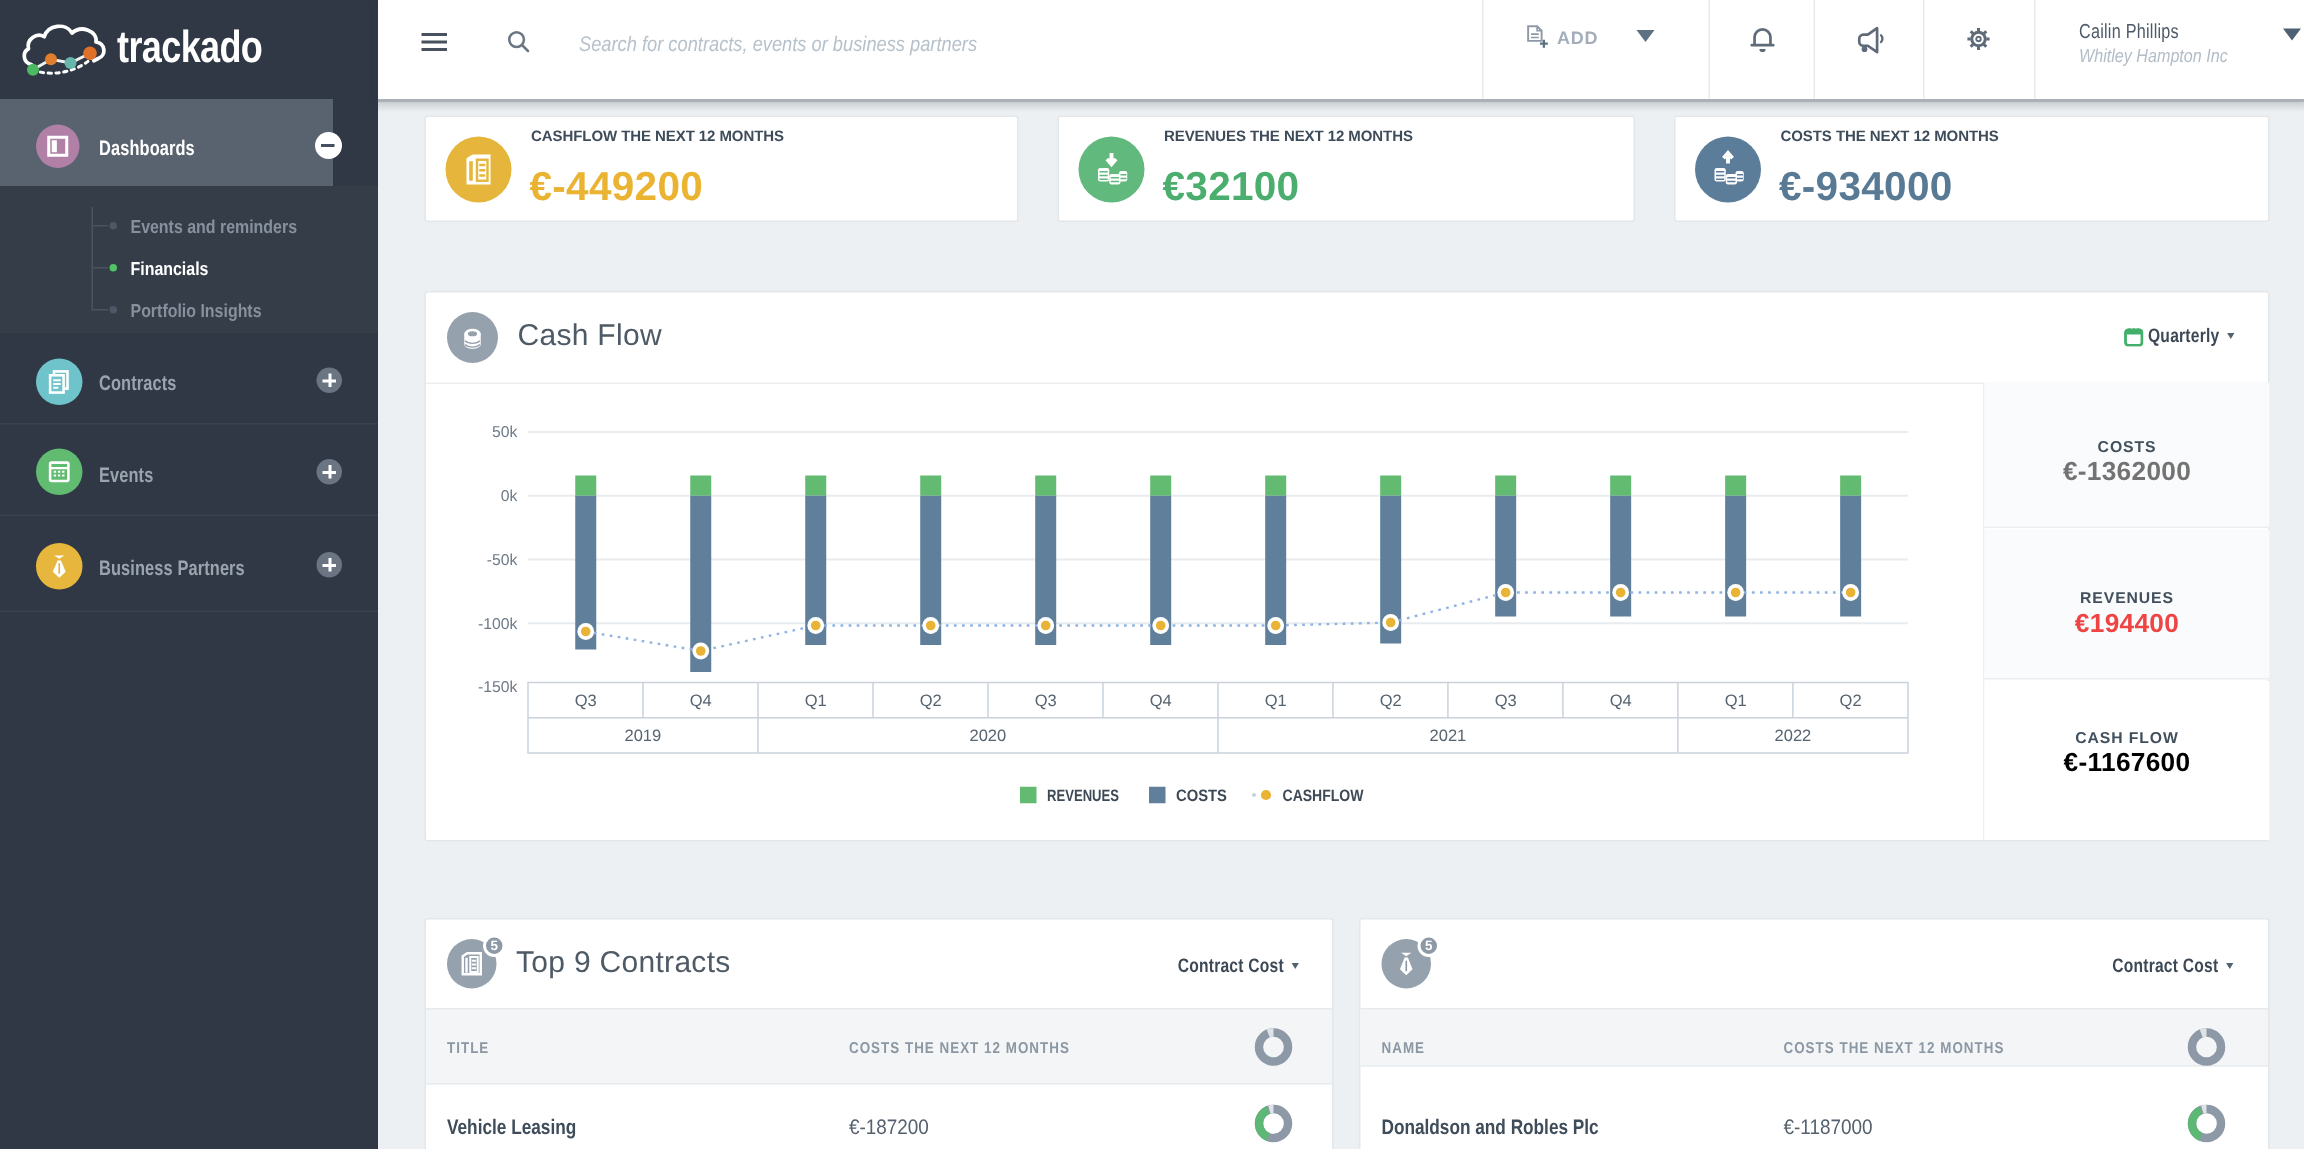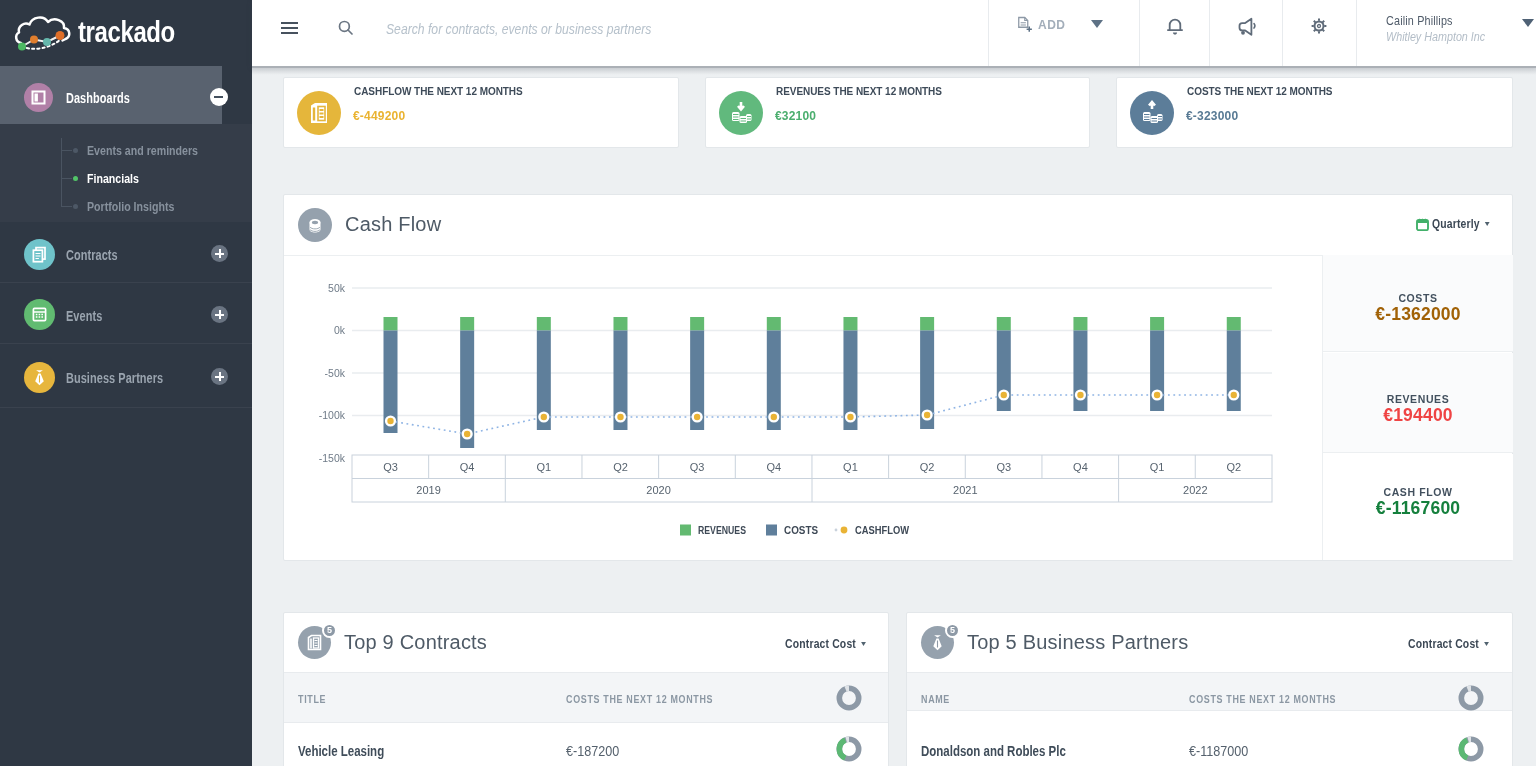--- a/index.html
+++ b/index.html
@@ -32,21 +32,21 @@
 #hamb div{height:2.4px;background:#47525e;margin-bottom:2.4px}
 #search-ph{left:134px;top:21px;font-size:14px;font-style:italic;color:#b6c1cb;transform:scaleX(.87);transform-origin:0 0;white-space:nowrap}
 #addtxt{left:786px;top:18px;font-size:12px;font-weight:bold;color:#a3aeba;letter-spacing:.5px}
 #user1{left:1134px;top:13px;font-size:13.5px;color:#4e5a68;letter-spacing:.2px;transform:scaleX(.8);transform-origin:0 0;white-space:nowrap}
 #user2{left:1134px;top:30px;font-size:12.5px;font-style:italic;color:#b3bdc7;transform:scaleX(.86);transform-origin:0 0;white-space:nowrap}
 
 #topshadow{left:252px;top:68px;width:1284px;height:7px;background:linear-gradient(#c3c7cc,rgba(237,240,242,0));opacity:.6}
 .card{position:absolute;top:77px;height:71px;background:#fff;border:1px solid #e3e7ea;border-radius:2px}
 .card .ic{position:absolute;left:13px;top:13px;width:44px;height:44px;border-radius:50%}
 .card .clbl{position:absolute;left:70px;top:8px;font-size:10px;font-weight:bold;color:#3e4b59;letter-spacing:-.05px}
-.card .cval{position:absolute;left:69px;top:31px;font-size:12px;font-weight:bold;letter-spacing:.2px}
+.card .cval{position:absolute;left:69px;top:31px;font-size:27px;font-weight:bold;letter-spacing:.2px}
 .panel{position:absolute;background:#fff;border:1px solid #e3e7ea;border-radius:2px}
 .ptitle{position:absolute;font-size:20px;color:#4e5a66;letter-spacing:.2px}
 .gcirc{position:absolute;border-radius:50%;background:#95a1ad}
 .badge5{position:absolute;width:15px;height:15px;border-radius:50%;background:#8d99a6;border:2px solid #fff;color:#fff;font-size:9px;font-weight:bold;text-align:center;line-height:11px}
 .hdrright{position:absolute;font-size:13px;font-weight:bold;color:#3c4855;letter-spacing:.2px;white-space:nowrap}
 .sxl{transform:scaleX(.8);transform-origin:0 50%}
 .sxr{transform:scaleX(.8);transform-origin:100% 50%}
 .caret{display:inline-block;width:0;height:0;border-left:3.8px solid transparent;border-right:3.8px solid transparent;border-top:4.8px solid #51626f;vertical-align:middle;margin-left:6px;margin-bottom:1px}
 .thead{position:absolute;background:#f3f5f7;border-bottom:1px solid #e8ebee;border-top:1px solid #e8ebee}
 .thlbl{position:absolute;font-size:10.5px;font-weight:bold;color:#8b97a3;letter-spacing:.8px;transform:scaleX(.85);transform-origin:0 0;white-space:nowrap}
@@ -231,21 +231,21 @@
         <rect x="13" y="21" width="7.5" height="9" rx="1.5"></rect>
         <rect x="20.5" y="25" width="7.5" height="7" rx="1.5"></rect>
         <rect x="27" y="23" width="5.5" height="7" rx="1.5"></rect>
       </g>
       <g stroke="#5c7d99" stroke-width="1">
         <path d="M14 23.5h5.5M14 26h5.5M14 28.5h5.5M21.5 27.5h5.5M21.5 30h5.5M28 25.5h4M28 28h4"></path>
       </g>
     </svg>
   </div>
   <div class="clbl">COSTS THE NEXT 12 MONTHS</div>
-  <div class="cval" style="color:#587a94">€-323000</div>
+  <div class="cval" style="color:#587a94">€-934000</div>
 </div>
 
 <div class="panel" style="left:283px;top:194px;width:1230px;height:367px">
   <div class="gcirc" style="left:14px;top:13px;width:34px;height:34px">
     <svg width="34" height="34" viewBox="0 0 34 34">
       <g>
       <path d="M11.5 14.5v7c0 1.7 2.5 3 5.5 3s5.5-1.3 5.5-3v-7" fill="#fff"></path>
       <ellipse cx="17" cy="14.5" rx="5.5" ry="3.4" fill="#fff"></ellipse>
       <ellipse cx="17" cy="14.5" rx="3.1" ry="1.7" fill="#95a1ad"></ellipse>
       <path d="M12 19.2c1 1 2.9 1.7 5 1.7s4-.7 5-1.7M12 21.7c1 1 2.9 1.7 5 1.7s4-.7 5-1.7" stroke="#95a1ad" stroke-width=".9" fill="none"></path>
@@ -359,29 +359,29 @@
     <rect x="483" y="269.5" width="11" height="11" fill="#5f7f9b"></rect>
     <text x="501" y="279" font-size="11" font-weight="bold" fill="#3e4956" font-family="Liberation Sans" textLength="34" lengthAdjust="spacingAndGlyphs">COSTS</text>
     <circle cx="553" cy="275" r="1.4" fill="#c9d2dc"></circle>
     <circle cx="561" cy="275" r="3.4" fill="#e9b335"></circle>
     <text x="572" y="279" font-size="11" font-weight="bold" fill="#3e4956" font-family="Liberation Sans" textLength="54" lengthAdjust="spacingAndGlyphs">CASHFLOW</text>
   </svg>
 
 <div class="abs" id="sumcol">
   <div class="sumrow" style="top:0;height:96.5px;background:#fafbfc;border-bottom:1px solid #eceff1">
     <div style="margin-top:37px" class="sumlbl">COSTS</div>
-    <div class="sumval" style="color:#a16207">€-1362000</div>
+    <div class="sumval" style="color:#737373">€-1362000</div>
   </div>
   <div class="sumrow" style="top:97.5px;height:100px;background:#fafbfc;border-bottom:1px solid #eceff1">
     <div style="margin-top:40px" class="sumlbl">REVENUES</div>
     <div class="sumval" style="color:#ef4444">€194400</div>
   </div>
   <div class="sumrow" style="top:198.5px;height:106px;background:#fff">
     <div style="margin-top:32px" class="sumlbl">CASH FLOW</div>
-    <div class="sumval" style="color:#15803d">€-1167600</div>
+    <div class="sumval" style="color:#000000">€-1167600</div>
   </div>
 </div>
 
 <div class="panel" style="left:283px;top:612px;width:606px;height:170px">
   <div class="gcirc" style="left:14px;top:13px;width:33px;height:33px">
     <svg width="33" height="33" viewBox="0 0 33 33">
       <path d="M10.5 11.5l3-2h9v14h-12z" fill="none" stroke="#fff" stroke-width="1.6"></path>
       <path d="M13 12.5v10" stroke="#fff" stroke-width="1.6"></path>
       <rect x="15.5" y="12" width="5" height="10" fill="none" stroke="#fff" stroke-width="1.3"></rect>
       <path d="M16.5 14.5h3M16.5 17h3M16.5 19.5h3" stroke="#fff" stroke-width="1.2"></path>
@@ -409,21 +409,20 @@
 
 <div class="panel" style="left:906px;top:612px;width:607px;height:170px">
   <div class="gcirc" style="left:14px;top:13px;width:33px;height:33px">
     <svg width="33" height="33" viewBox="0 0 33 33">
       <path d="M16.5 11.5l-3.4-2.3h6.8z" fill="#fff"></path>
       <path d="M15.4 12.4l-3.1 7.8 4.2 4 4.2-4-3.1-7.8z" fill="#fff"></path>
       <path d="M16.5 14.5v7" stroke="#8d99a6" stroke-width="1.1"></path>
     </svg>
   </div>
   <div class="badge5" style="left:38px;top:10px">5</div>
-  <div class="ptitle" style="left:60px;top:18px">Top 5 Business Partners</div>
   <div class="hdrright sxr" style="right:23px;top:23px">Contract Cost<span class="caret"></span></div>
   <div class="thead" style="left:0;top:59px;width:605px;height:39px">
     <div class="thlbl" style="left:14px;top:20px">NAME</div>
     <div class="thlbl" style="left:282px;top:20px">COSTS THE NEXT 12 MONTHS</div>
     <svg class="abs" style="left:551px;top:11.5px" width="26" height="26" viewBox="0 0 26 26">
       <circle cx="13" cy="13" r="9.7" fill="none" stroke="#8d99a6" stroke-width="5.6"></circle>
       <path d="M13 3.3 A9.7 9.7 0 0 0 9.5 4" fill="none" stroke="#dfe3e7" stroke-width="5.6"></path>
     </svg>
   </div>
   <div class="rowtxt" style="left:14px;top:130px">Donaldson and Robles Plc</div>

